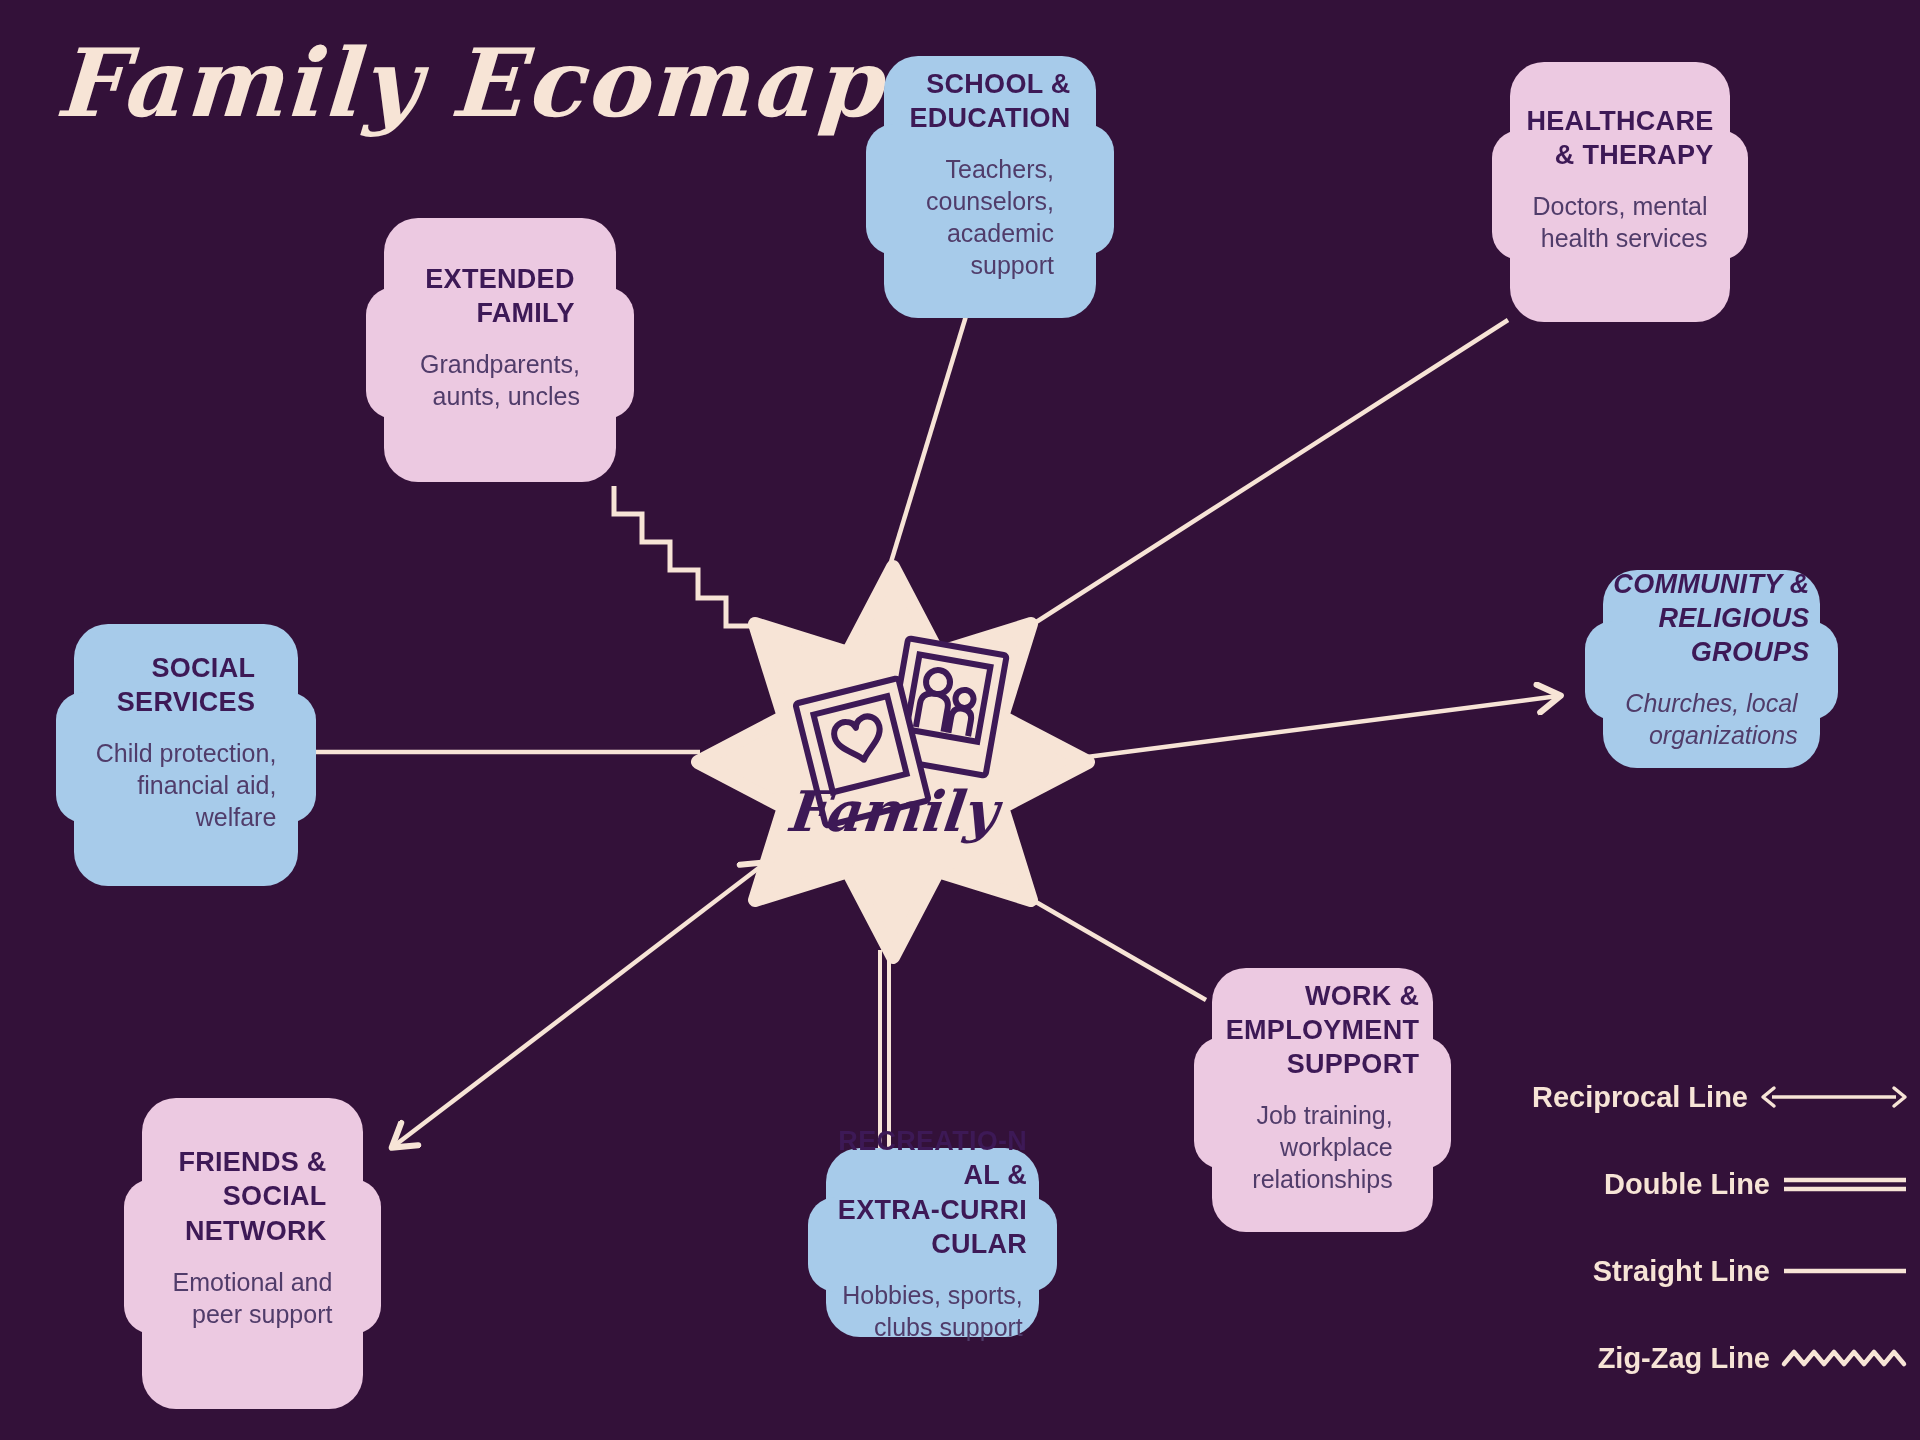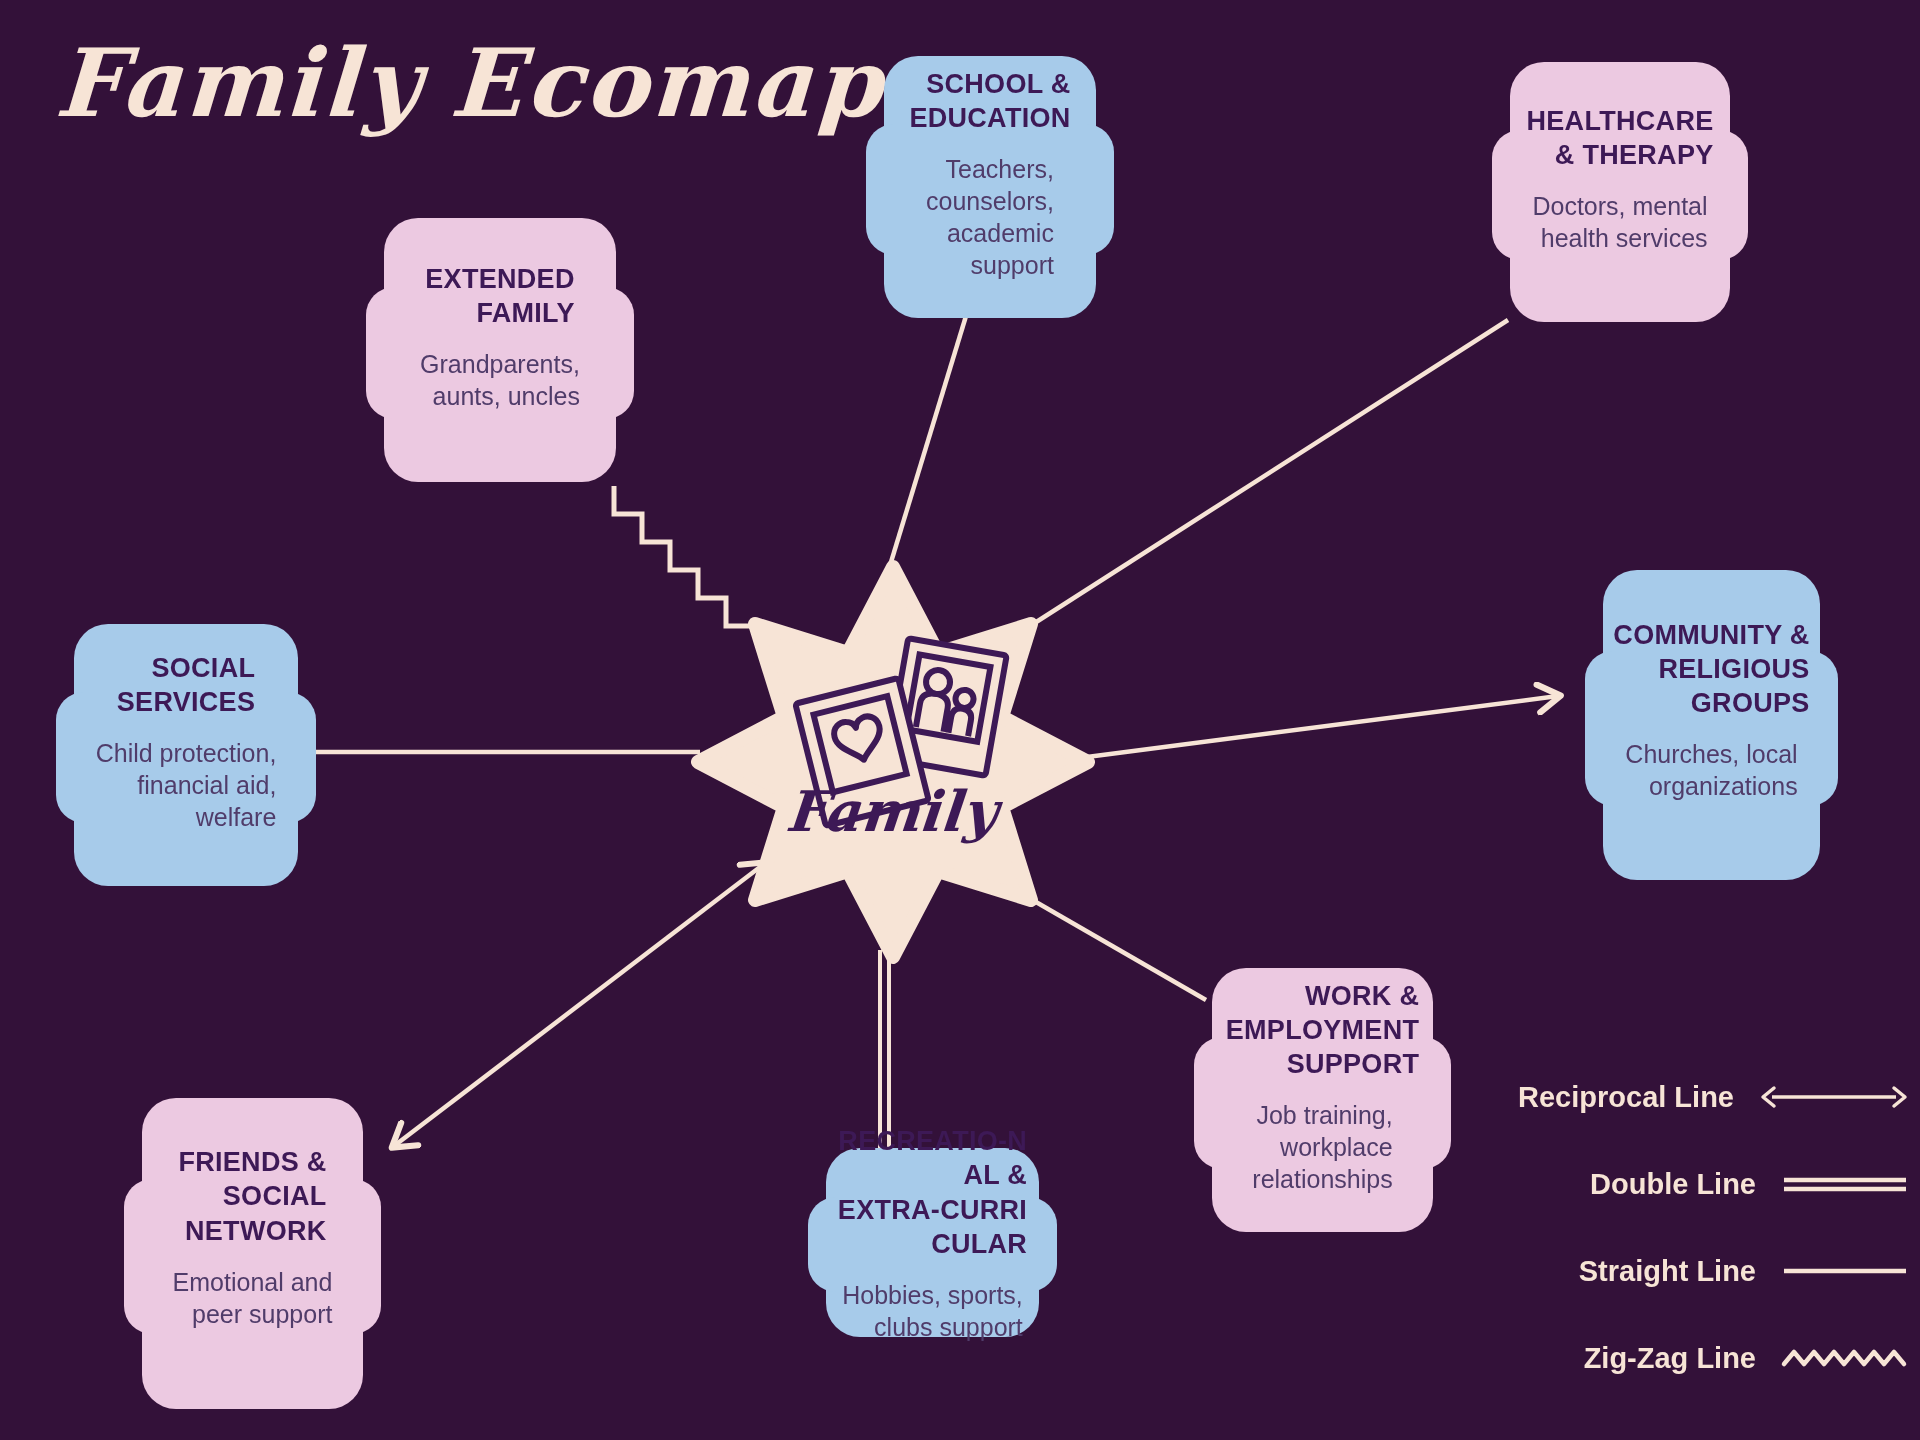--- a/index.html
+++ b/index.html
@@ -24,29 +24,29 @@
   .node .content{position:absolute;inset:0;display:flex;flex-direction:column;
         align-items:center;justify-content:center;text-align:right;
         transform:translateY(-5%);padding:0 14px;box-sizing:border-box;}
   .node .heading{white-space:pre-line;font-weight:bold;color:#3d1956;
         font-size:27px;line-height:1.27;letter-spacing:.3px;}
   .node .sub{white-space:pre-line;color:#503c6a;font-size:25px;line-height:1.28;margin-top:18px;}
   
   .n-school      {left:866px; top:56px;   width:248px;height:262px;}
   .n-healthcare  {left:1492px;top:62px;   width:256px;height:260px;}
   .n-extended    {left:366px; top:218px;  width:268px;height:264px;}
-  .n-community   {left:1585px;top:570px;  width:253px;height:310px;}
+  .n-community   {left:1585px;top:570px;  width:253px;height:198px;font-style:italic;}
   .n-social      {left:56px;  top:624px;  width:260px;height:262px;}
   .n-work        {left:1194px;top:968px;  width:257px;height:264px;}
   .n-friends     {left:124px; top:1098px; width:257px;height:311px;}
   .n-recreational{left:808px; top:1148px; width:249px;height:189px;}
   
   .legend{position:absolute;left:1530px;top:1078px;width:380px;display:flex;
           flex-direction:column;gap:49px;}
-  .legend-row{display:flex;align-items:center;justify-content:flex-end;gap:24px;height:38px;padding-left:32px;}
+  .legend-row{display:flex;align-items:center;justify-content:flex-end;gap:10px;height:38px;padding-left:32px;}
   .legend-label{color:#f7e4d6;font-weight:bold;font-size:29px;white-space:nowrap;}
   .legend-sym{flex:0 0 auto;}
 </style>
 </head>
 <body>
 
 <div class="stage">
 
   <h1 class="title">Family Ecomap</h1>
 

